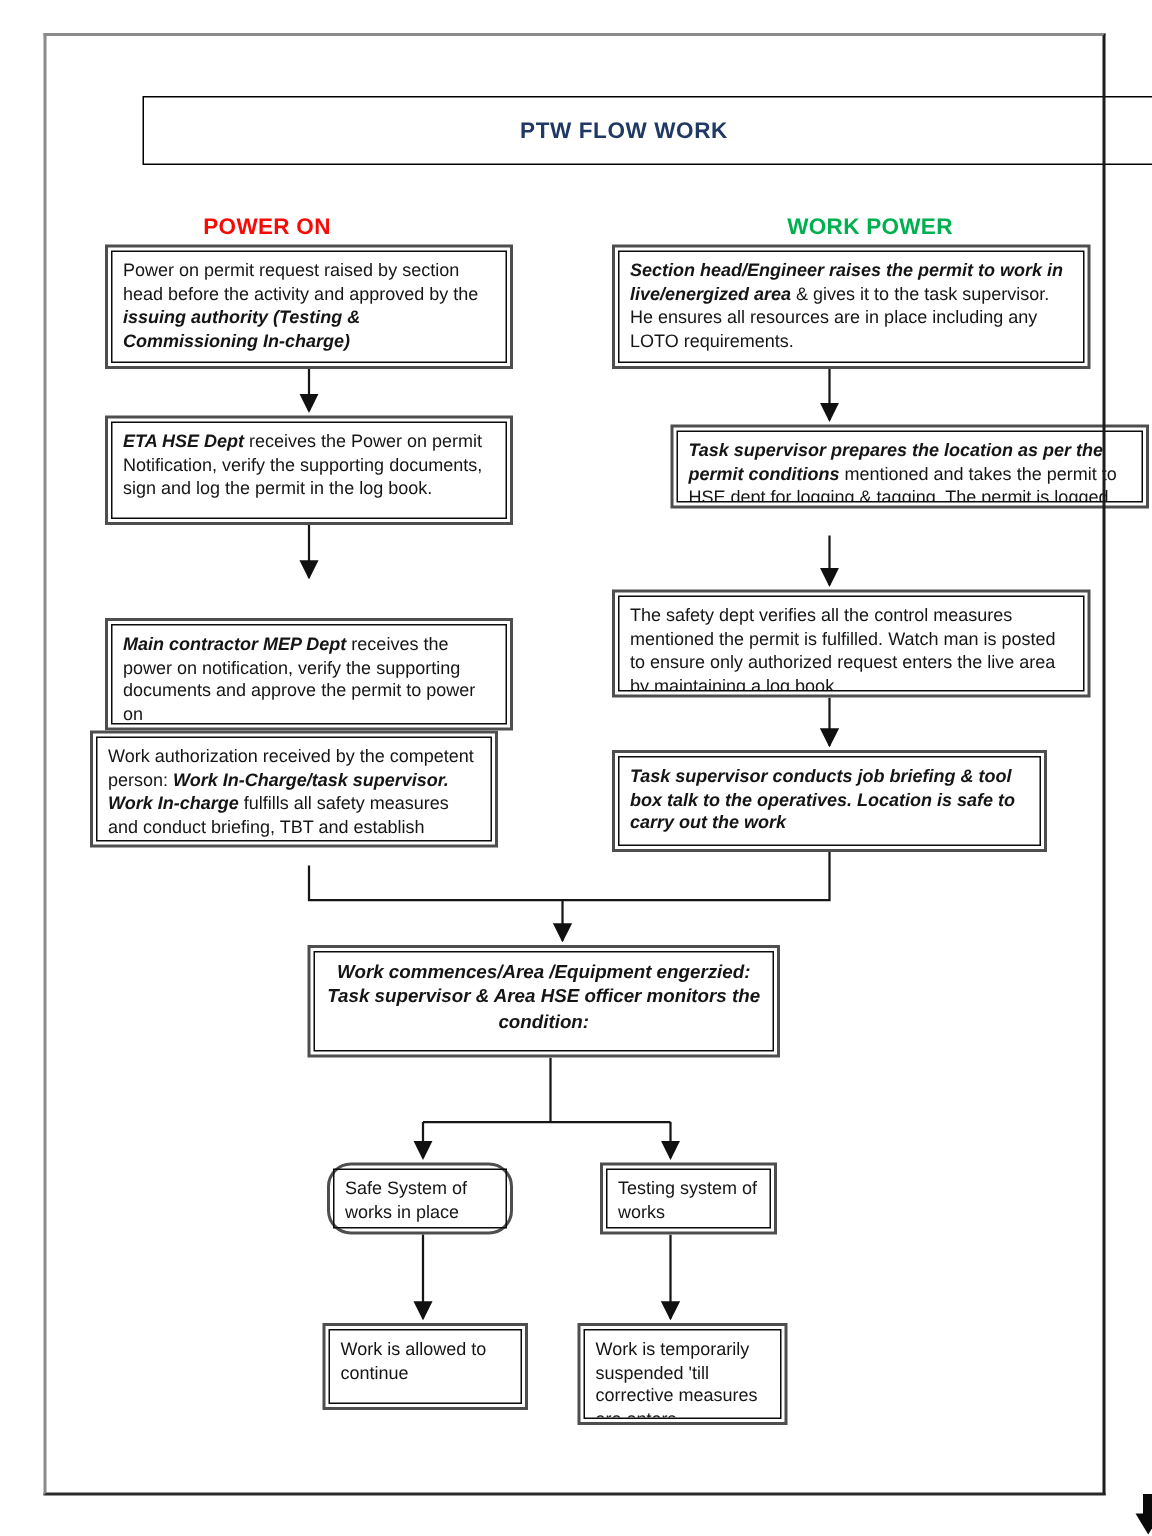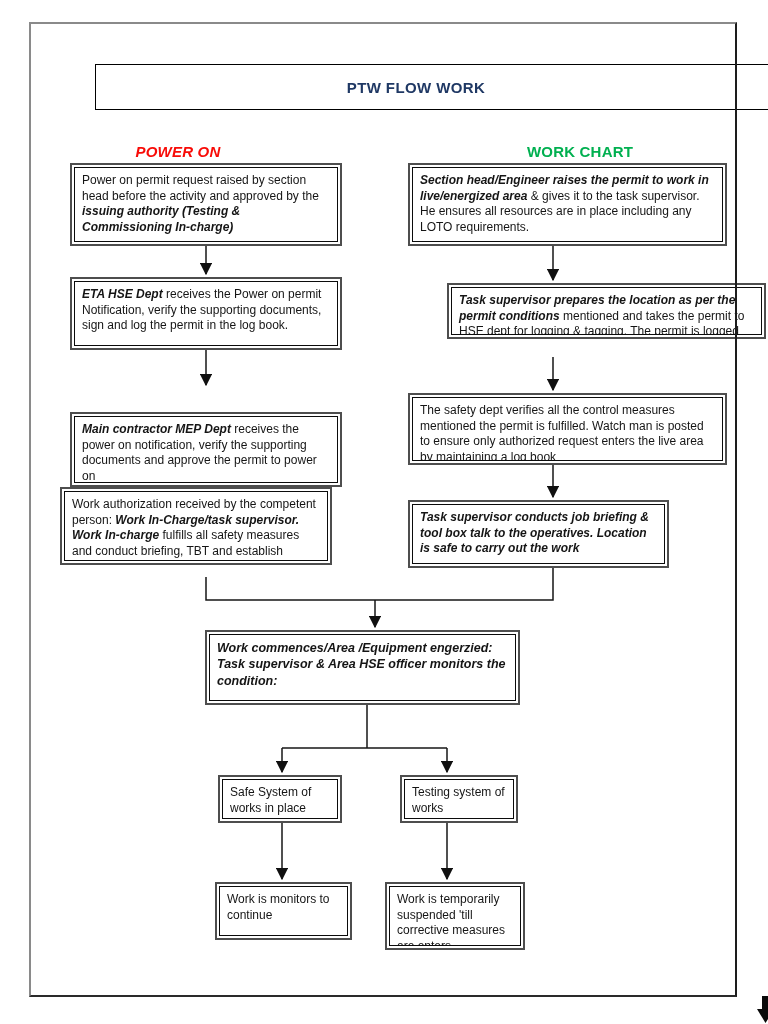--- a/index.html
+++ b/index.html
@@ -23,43 +23,43 @@
   }
   .title-box span{
     font-weight:bold;font-size:15px;letter-spacing:.4px;
     color:var(--title_color,#1F3864);
     transform:translateX(-25px);
   }
   .col-heading{
     position:absolute;top:143px;height:18px;font-weight:bold;font-size:15px;
     text-align:center;letter-spacing:.2px;z-index:3;
   }
-  .col-heading.left{left:70px;width:216px;color:var(--power_on_color,#F80B07);font-style:italic;}
+  .col-heading.left{left:70px;width:216px;color:var(--power_on_color,#F80B07);}
   .col-heading.right{left:408px;width:344px;color:var(--work_permit_color,#00B050);}
   
   .dbox{
     position:absolute;border:2px solid #4e4e4e;background:#fff;z-index:3;box-sizing:border-box;
   }
   .dbox .inner{
     position:absolute;inset:2px;border:1px solid #0b0b0b;
     padding:5px 7px;overflow:hidden;
     font-size:12px;line-height:1.3;color:#151515;
   }
   .dbox .inner b{font-weight:bold;font-style:italic;}
-  .bold .inner{font-weight:bold;font-size:12.5px;}
+  .bold .inner{font-weight:bold;font-size:12.5px;text-align:center;}
   .b-l1{left:70px;top:163px;width:272px;height:83px;}
   .b-l2{left:70px;top:277px;width:272px;height:73px;}
   .b-l3{left:70px;top:388px;width:272px;height:75px;margin-top:24px;}
   .b-l4{left:60px;top:487px;width:272px;height:78px;}
   .b-r1{left:408px;top:163px;width:319px;height:83px;}
   .b-r2{left:411px;top:283px;width:319px;height:56px;margin-left:36px;}
   .b-r3{left:408px;top:393px;width:319px;height:72px;}
-  .b-r4{left:408px;top:500px;width:261px;height:68px;}
+  .b-r4{left:408px;top:500px;width:290px;height:68px;}
   .b-c {left:205px;top:630px;width:315px;height:75px;}
-  .b-safe{left:218px;top:775px;width:124px;height:48px;}
+  .b-safe{left:218px;top:775px;width:124px;height:48px;border-radius:16px;}
   .b-unsafe{left:400px;top:775px;width:118px;height:48px;}
   .b-allow{left:215px;top:882px;width:137px;height:58px;}
   .b-susp{left:385px;top:882px;width:140px;height:68px;}
   .connectors{position:absolute;left:0;top:0;z-index:1;pointer-events:none;}
   
   .scroll-arrow{
     position:absolute;left:756px;top:996px;width:20px;height:28px;z-index:6;cursor:pointer;
   }
 </style>
 </head>
@@ -89,21 +89,21 @@
   </g>
 </svg>
 
 <div class="title-box">
   <span>PTW FLOW WORK</span>
 </div>
 
 <div class="frame"></div>
 
 <div class="col-heading left">POWER ON</div>
-<div class="col-heading right">WORK CHART</div>
+<div class="col-heading right">WORK POWER</div>
 
 <div class="dbox b-l1">
     <div class="inner">Power on permit request raised by section head before the activity and approved by the <b>issuing authority (Testing &amp; Commissioning In-charge)</b></div>
   </div>
 <div class="dbox b-l2">
     <div class="inner"><b>ETA HSE Dept</b> receives the Power on permit Notification, verify the supporting documents, sign and log the permit in the log book.</div>
   </div>
 <div class="dbox b-l3">
     <div class="inner"><b>Main contractor MEP Dept</b> receives the power on notification, verify the supporting documents and approve the permit to power on</div>
   </div>
@@ -129,21 +129,21 @@
   </div>
 
 <div class="dbox b-safe">
     <div class="inner">Safe System of works in place</div>
   </div>
 <div class="dbox b-unsafe">
     <div class="inner">Testing system of works</div>
   </div>
 
 <div class="dbox b-allow">
-    <div class="inner">Work is monitors to continue</div>
+    <div class="inner">Work is allowed to continue</div>
   </div>
 <div class="dbox b-susp">
     <div class="inner">Work is temporarily suspended 'till corrective measures are enters</div>
   </div>
 
 <div class="scroll-arrow">
   <svg width="20" height="28">
     <rect x="6" y="0" width="7" height="14" fill="#0a0a0a"></rect>
     <polygon points="1,13 18,13 9.5,27" fill="#0a0a0a"></polygon>
   </svg>

